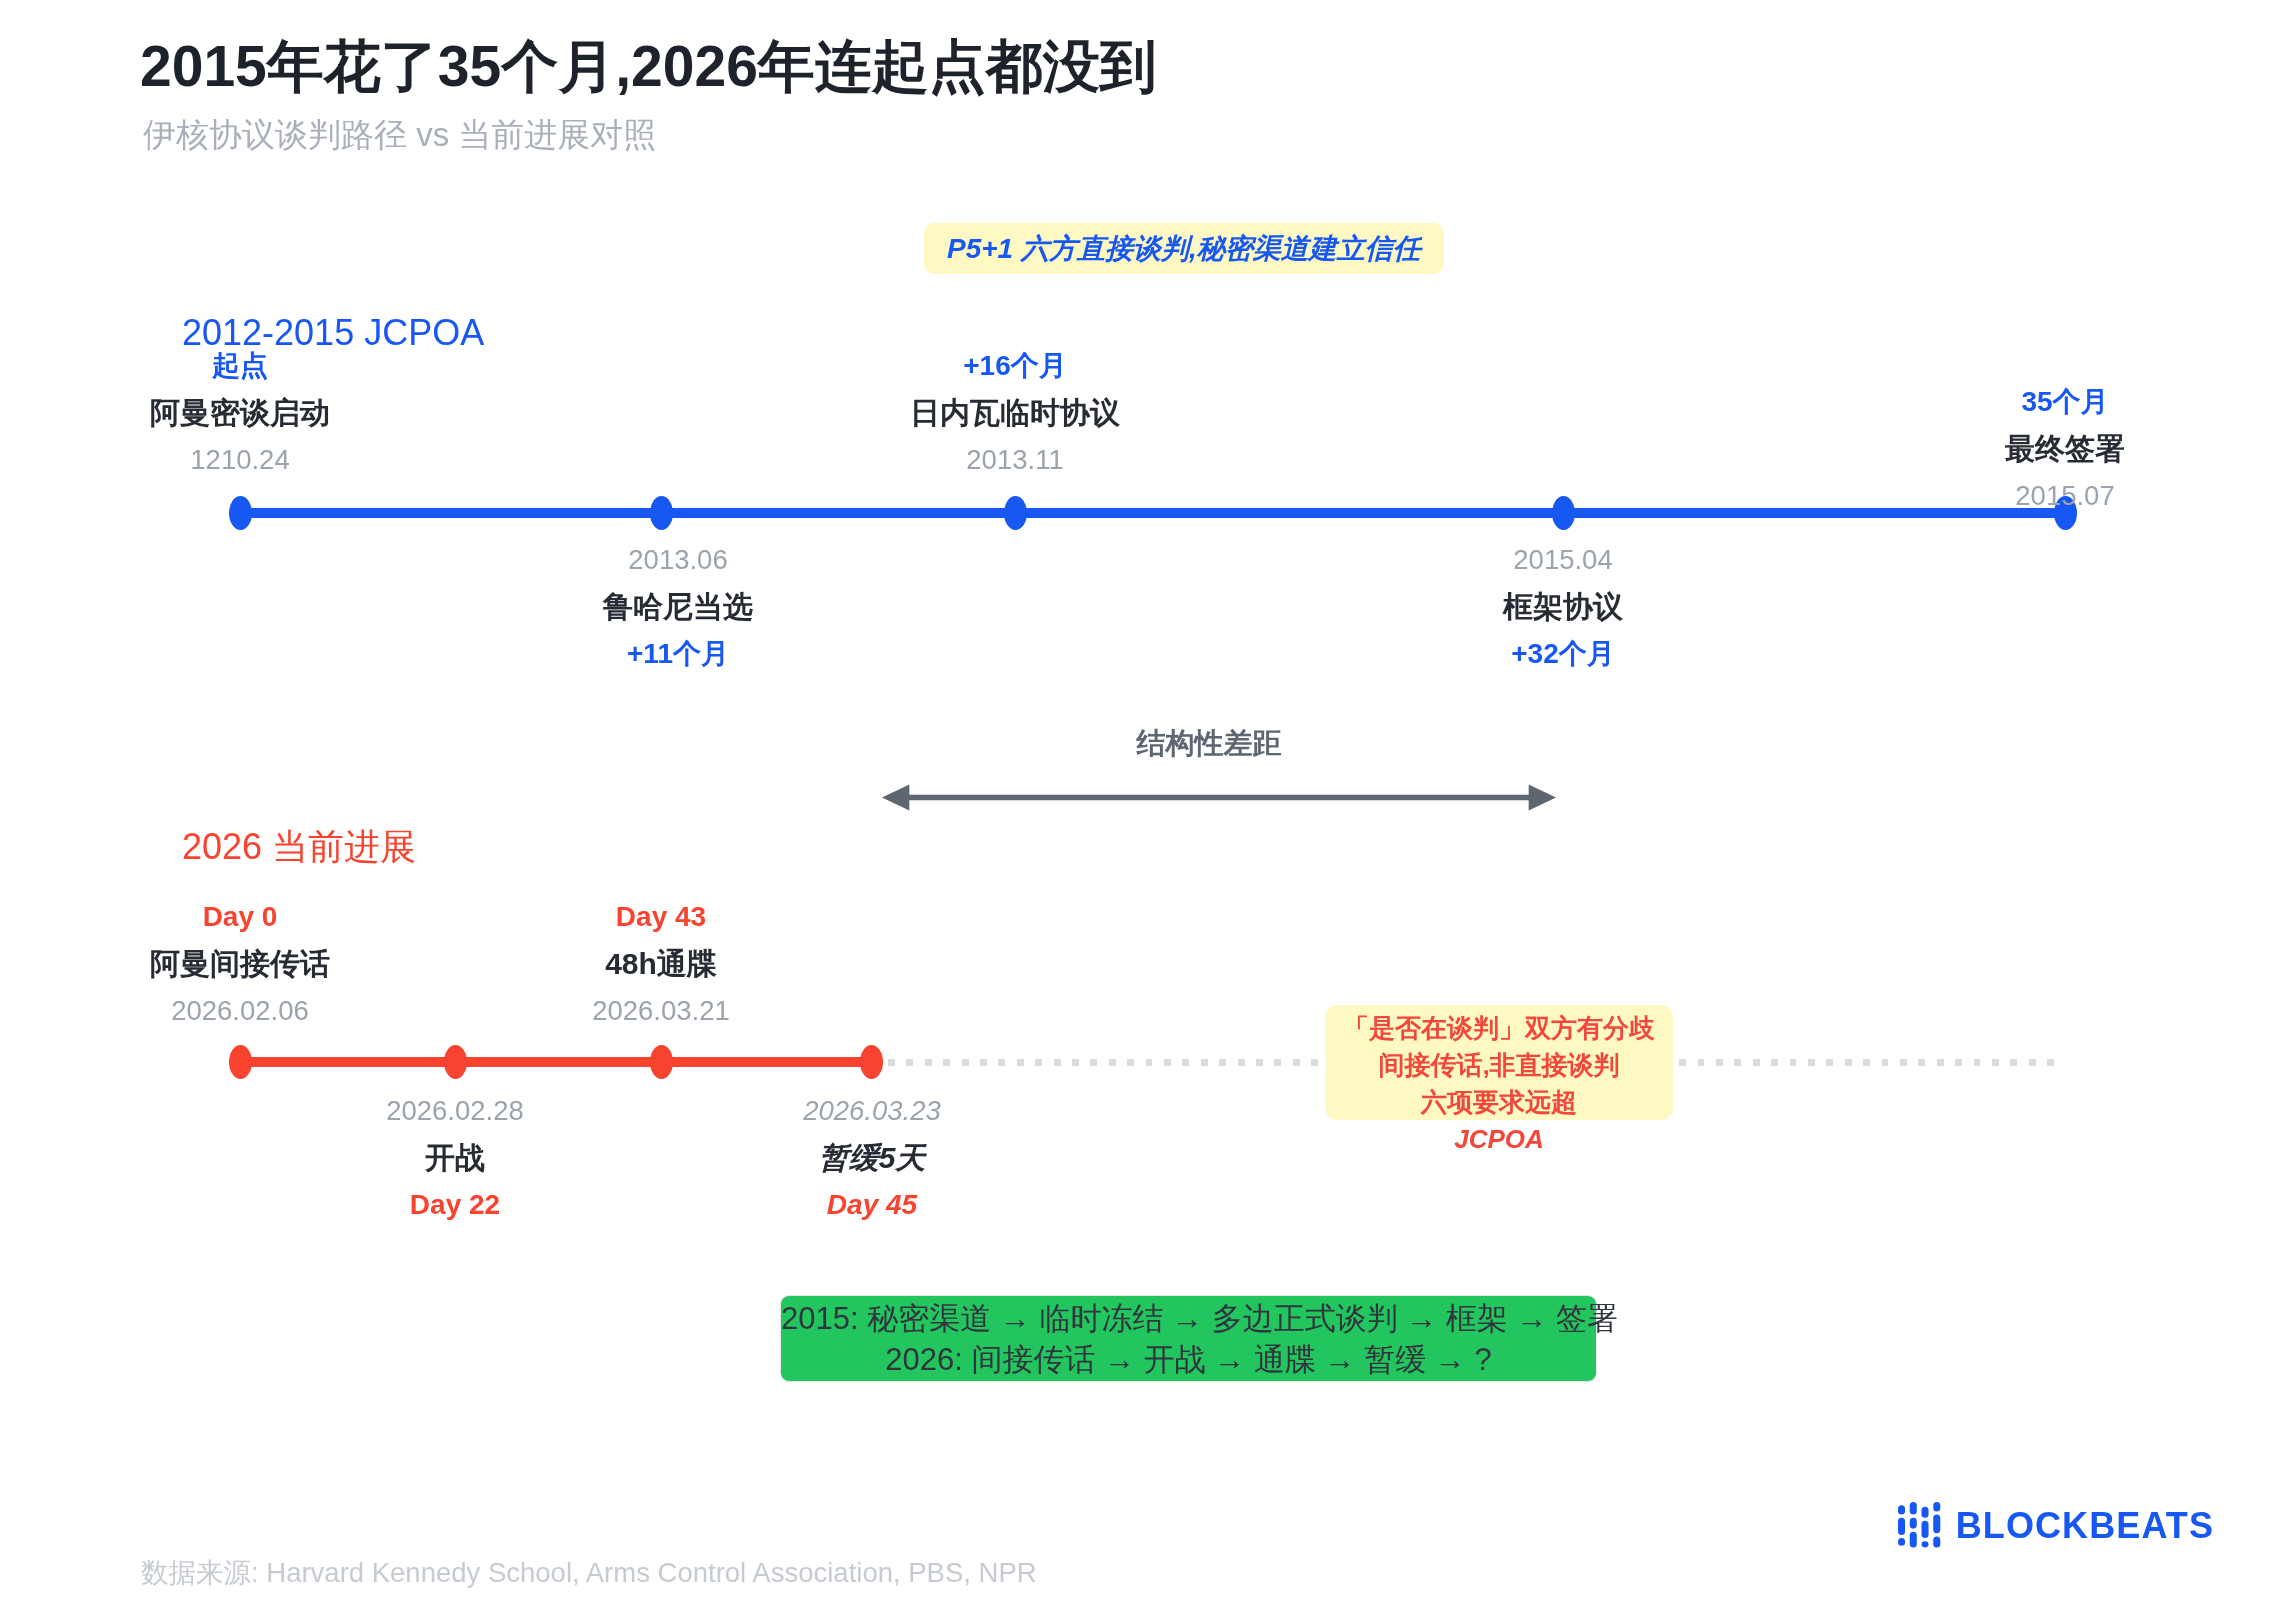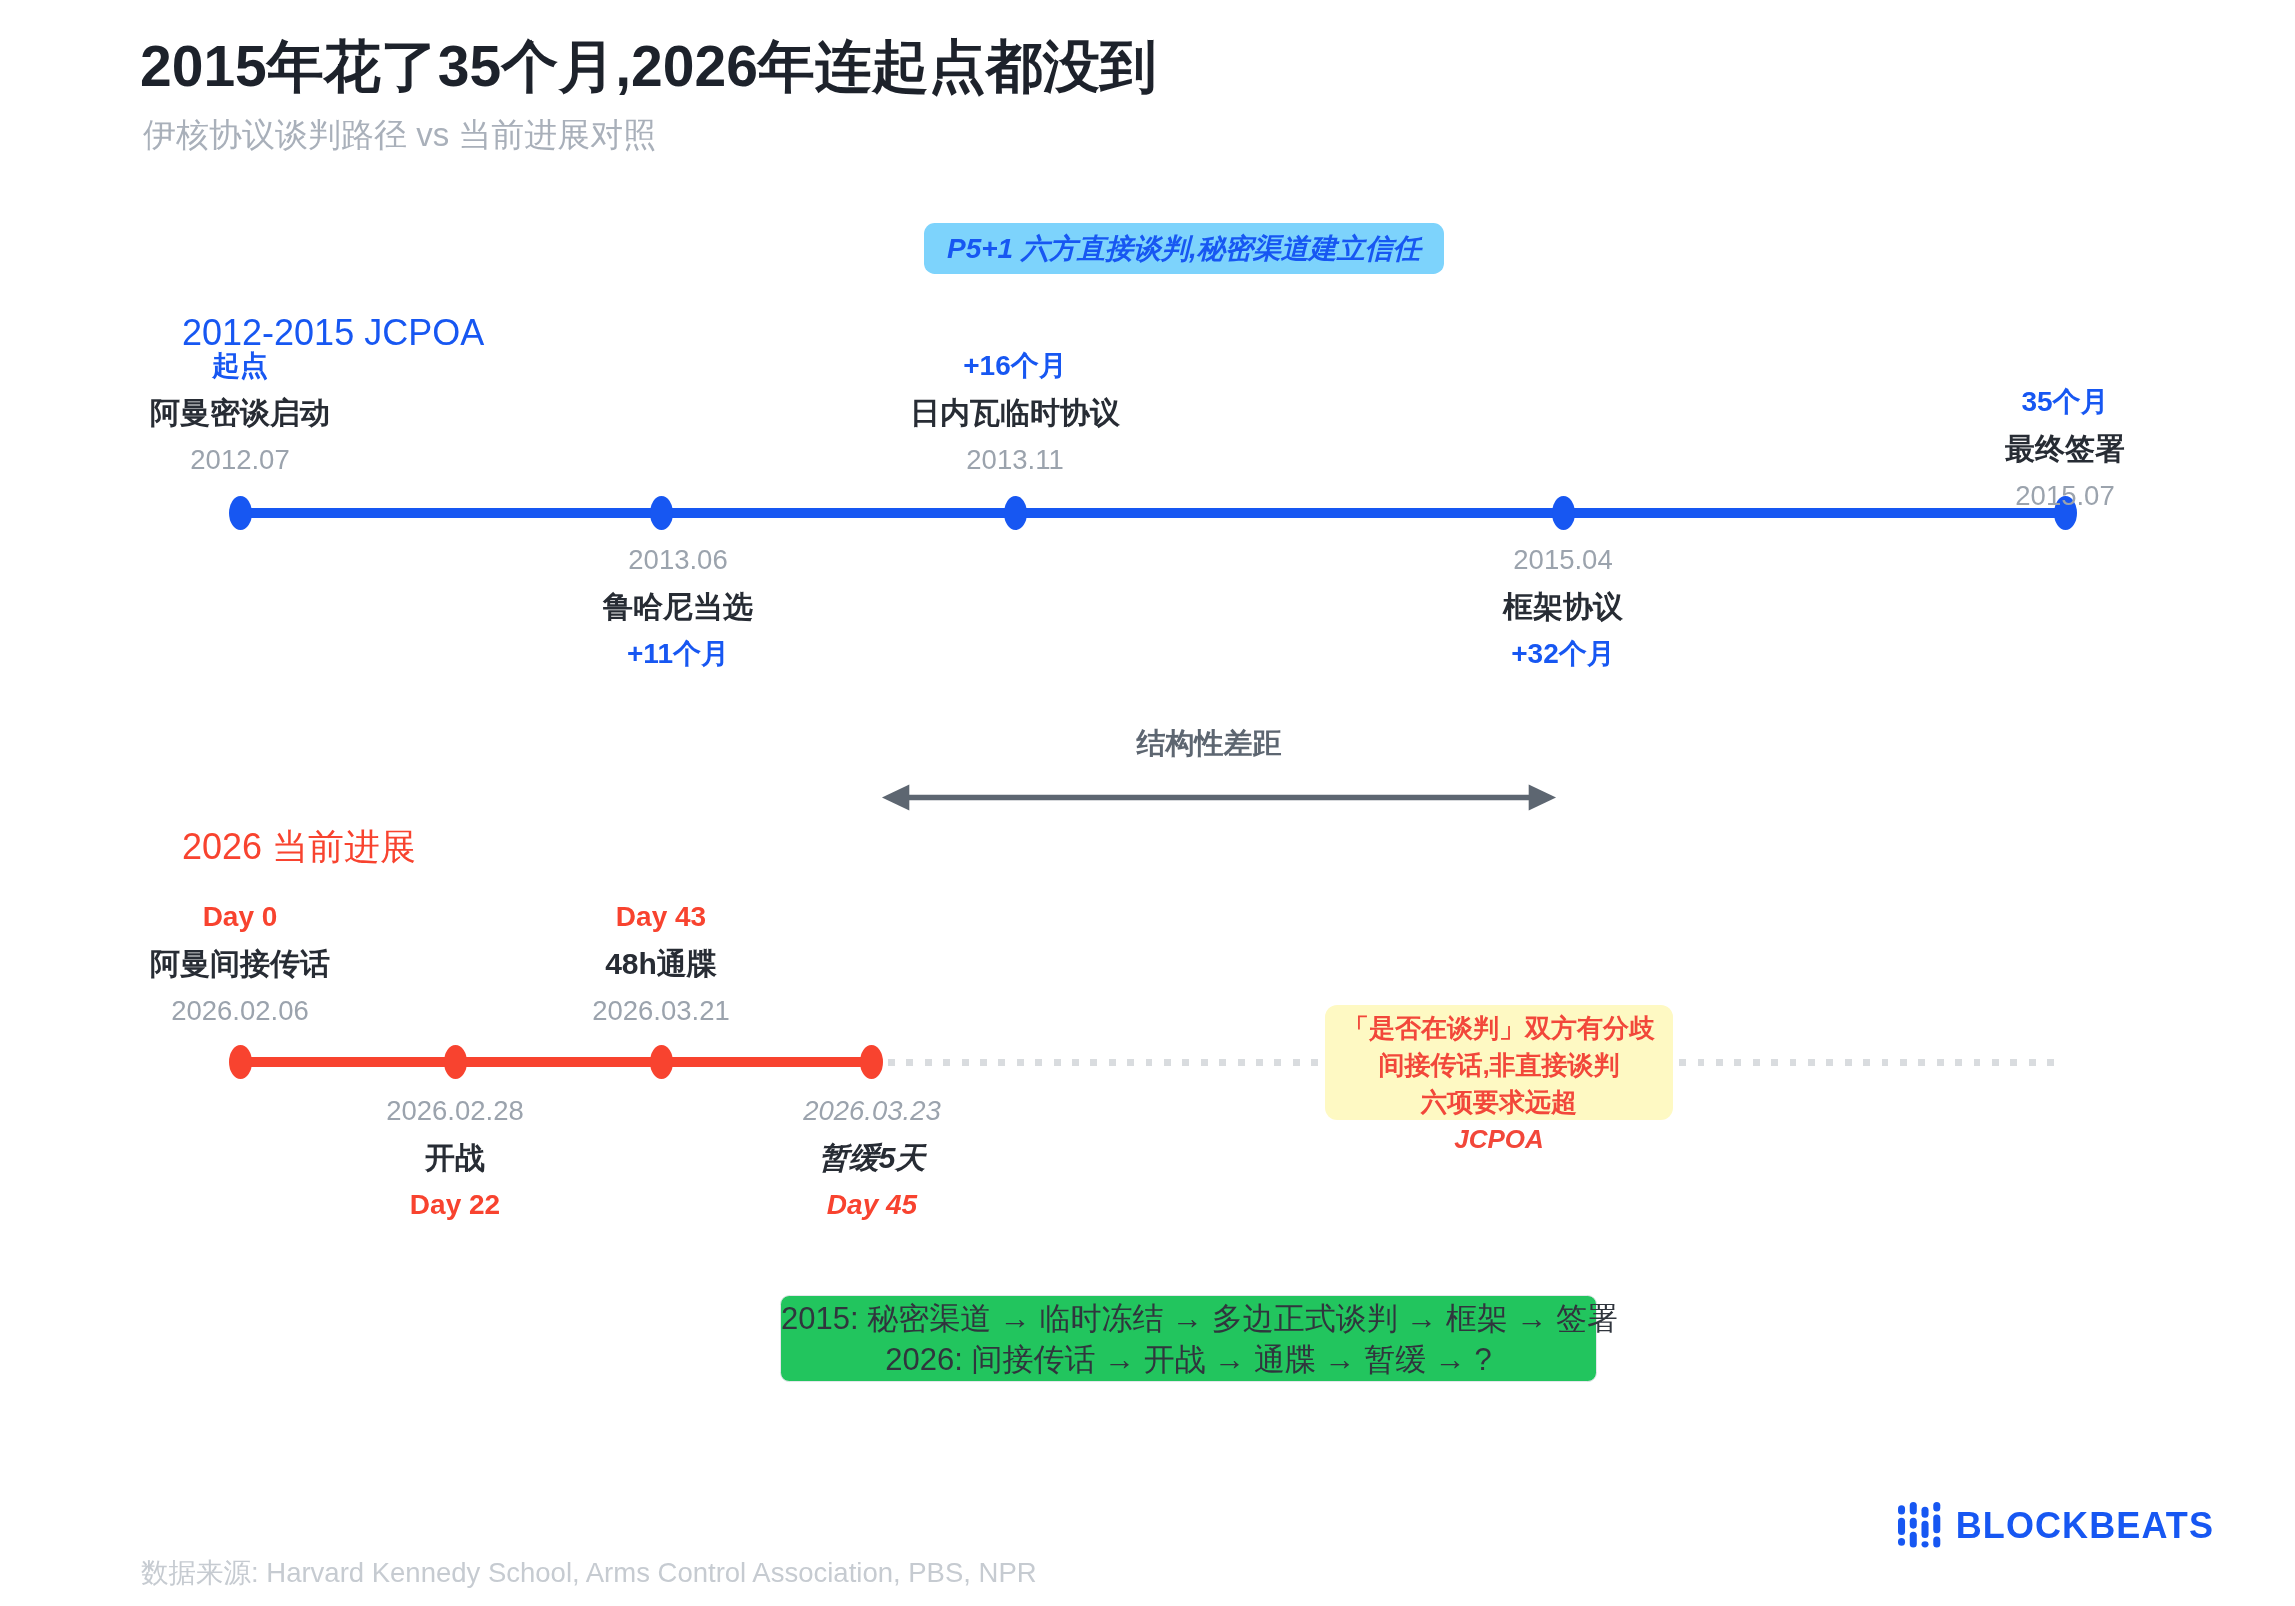--- a/index.html
+++ b/index.html
@@ -6,21 +6,21 @@
   body { width:2295px; height:1607px; background:#ffffff;
          font-family:"Liberation Sans","DejaVu Sans",sans-serif; }
   .stage { position:relative; width:2295px; height:1607px; background:#ffffff; overflow:hidden; }
 
   .title { position:absolute; left:140px; top:29px; font-size:57px; font-weight:800;
            color:#1d222b; letter-spacing:0; white-space:nowrap; }
   .subtitle { position:absolute; left:143px; top:113px; font-size:33px; font-weight:400;
               color:#a9b0ba; white-space:nowrap; }
 
   .pill { position:absolute; left:924px; top:223px; height:51px; line-height:51px;
-          padding:0 23px; background:#7dd3fc; border-radius:10.7px; color:#1757f2;
+          padding:0 23px; background:#fef9c3; border-radius:10.7px; color:#1757f2;
           font-size:28px; font-weight:600; font-style:italic; white-space:nowrap; }
 
   .sec-head { position:absolute; font-size:36px; font-weight:400; line-height:46px; white-space:nowrap; }
   .sec-head.blue { left:182px; top:310px; color:#1757f2; }
   .sec-head.red  { left:182px; top:824px; color:#f8432f; }
 
   .tl-line { position:absolute; height:10px; border-radius:5.4px; }
   .tl-line.blue { left:240px; top:508px; width:1825px; background:#1757f2; }
   .tl-line.red  { left:240px; top:1057px; width:631px; background:#f8432f; }
   .tl-dotted { position:absolute; left:888px; top:1059px; width:1178px; height:6.9px;
@@ -75,21 +75,21 @@
   <div class="tl-line blue"></div>
   <div class="dot blue" style="left:229px;"></div>
   <div class="dot blue" style="left:650px;"></div>
   <div class="dot blue" style="left:1004px;"></div>
   <div class="dot blue" style="left:1552px;"></div>
   <div class="dot blue" style="left:2054px;"></div>
 
   <div class="evt row-a-blue" style="left:240px;">
     <span class="accent blue">起点</span>
     <span class="name">阿曼密谈启动</span>
-    <span class="date">2012.07</span>
+    <span class="date">1210.24</span>
   </div>
   <div class="evt row-b-blue" style="left:678px;">
     <span class="date">2013.06</span>
     <span class="name">鲁哈尼当选</span>
     <span class="accent blue">+11个月</span>
   </div>
   <div class="evt row-a-blue" style="left:1015px;">
     <span class="accent blue">+16个月</span>
     <span class="name">日内瓦临时协议</span>
     <span class="date">2013.11</span>

